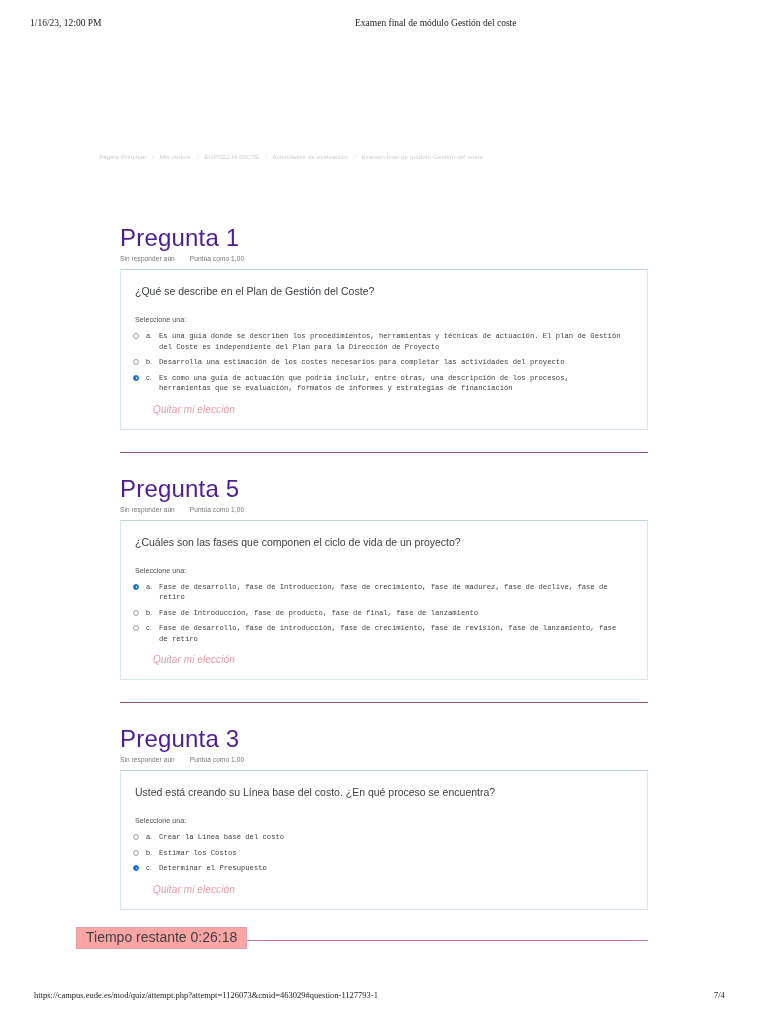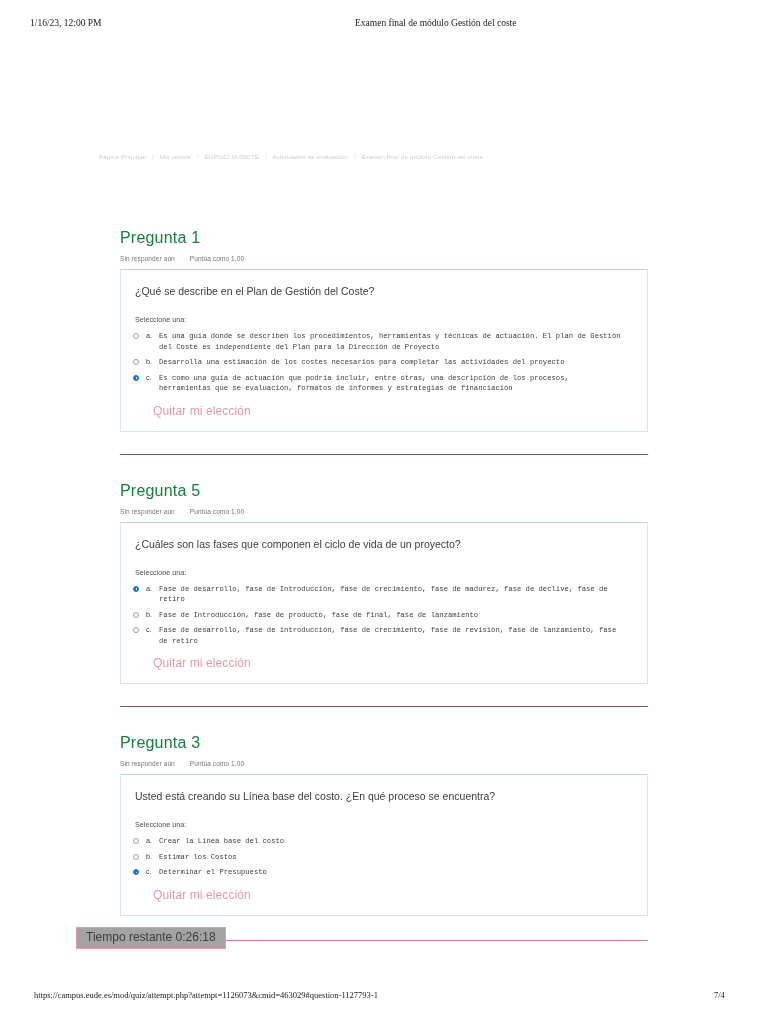--- a/index.html
+++ b/index.html
@@ -61,23 +61,23 @@
   .content {
     position: absolute;
     left: 120px;
     top: 226px;
     width: 528px;
   }
 
   .question-block { position: relative; }
 
   .q-heading {
-    font-size: 16px;
+    font-size: 24px;
     font-weight: 400;
-    color: #15803d;
+    color: #4c1d95;
     letter-spacing: 0.2px;
     margin: 0 0 5px 0;
     line-height: 24px;
   }
   .q-meta {
     font-size: 6.5px;
     color: #70757a;
     margin-bottom: 7px;
     white-space: nowrap;
     letter-spacing: 0.1px;
@@ -150,23 +150,24 @@
     flex: 1 1 auto;
     font-size: 7.2px;
     color: #3c4043;
     line-height: 10.5px;
     font-family: Liberation Mono, monospace;
   }
 
   .clear-link {
     display: inline-block;
     margin: 5px 0 0 20px;
-    font-size: 12px;
+    font-size: 10px;
     color: #e49aa5;
     letter-spacing: 0.1px;
+    font-style: italic;
   }
 
   .q-separator {
     border: 0;
     border-top: 1px solid #8e4f6c;
     margin: 22px 0 0 0;
     height: 0;
   }
   .gap-after-rule { height: 24px; }
 
@@ -184,23 +185,23 @@
     top: 13px;
     width: 518px;
     border-top: 1px solid #c9798c;
     height: 0;
   }
   .timer-box {
     position: absolute;
     left: 76px;
     top: 0;
     border: 1px solid #e2a0ab;
-    background: #a3a3a3;
+    background: #fca5a5;
     padding: 4px 9px 5px 9px;
-    font-size: 12px;
+    font-size: 14px;
     color: #3c4043;
     white-space: nowrap;
     line-height: 11px;
   }
 
   
   .print-footer {
     position: absolute;
     top: 990px;
     left: 0;

